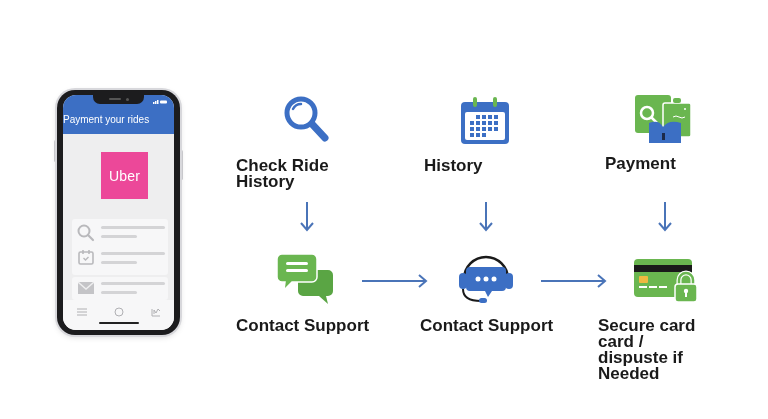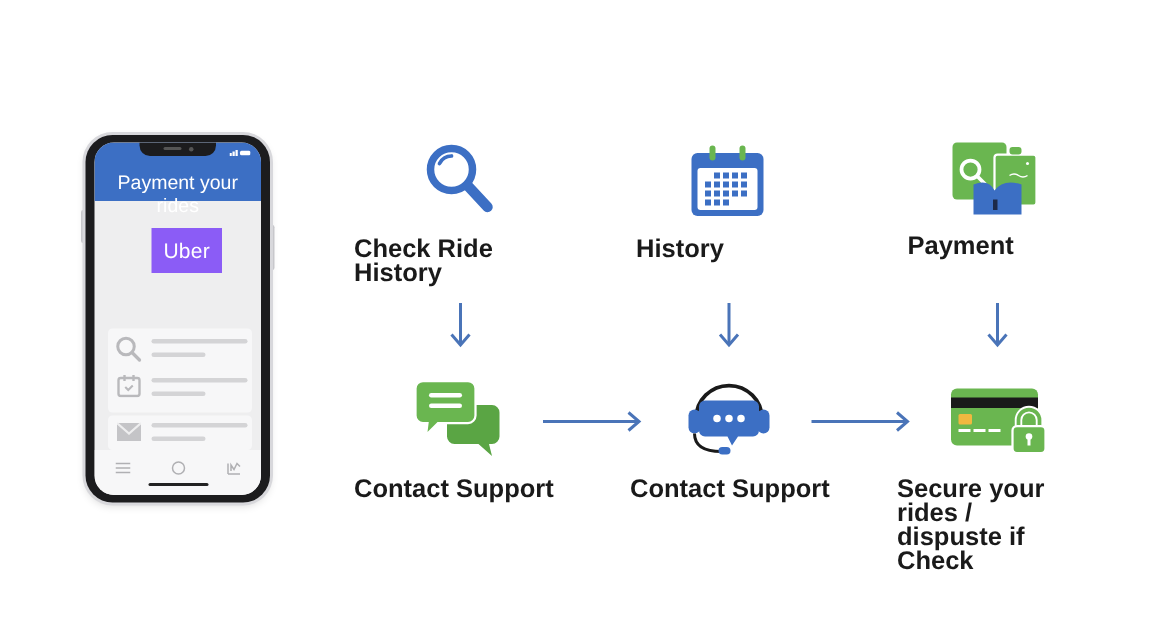--- a/index.html
+++ b/index.html
@@ -8,22 +8,22 @@
 
   
   .phone { left:57px; top:90px; width:123px; height:245px; border-radius:18px; background:#1c1c1e; box-shadow:0 0 0 2px #d8d8dc, 0 2px 6px rgba(0,0,0,0.15); }
   .phone-side { background:#cfcfd3; width:3px; border-radius:2px; }
   .screen { position:absolute; left:6px; top:5px; width:111px; height:235px; border-radius:13px; overflow:hidden; background:#eeeeef; }
   .screen-header { position:absolute; left:0; top:0; width:100%; height:39px; background:#3c6fc4; }
   .notch { position:absolute; left:30px; top:0; width:51px; height:9px; background:#1c1c1e; border-radius:0 0 7px 7px; }
   .notch-bar { position:absolute; left:16px; top:3px; width:12px; height:2px; background:#555; border-radius:1px; }
   .notch-dot { position:absolute; left:33px; top:3px; width:3px; height:3px; background:#555; border-radius:50%; }
   .status { position:absolute; right:7px; top:5px; width:14px; height:4px; }
-  .screen-title { position:absolute; left:0; top:19px; width:100%; text-align:center; color:#ffffff; font-size:13px; }
-  .logo { position:absolute; left:38px; top:57px; width:47px; height:30px; background:#8b5cf6; color:#fff; font-size:14px; display:flex; align-items:center; justify-content:center; letter-spacing:0.2px; }
+  .screen-title { position:absolute; left:0; top:19px; width:100%; text-align:left; color:#ffffff; font-size:10px; }
+  .logo { position:absolute; left:38px; top:57px; width:47px; height:47px; background:#ec4899; color:#fff; font-size:14px; display:flex; align-items:center; justify-content:center; letter-spacing:0.2px; }
   .card { position:absolute; left:9px; width:96px; background:#f7f7f8; border-radius:3px; }
   .line { position:absolute; height:3px; background:#d4d4d6; border-radius:2px; }
   .bottom-bar { position:absolute; left:0; bottom:0; width:100%; height:30px; background:#f7f7f8; }
   .home-ind { position:absolute; left:36px; bottom:6px; width:40px; height:2px; background:#222; border-radius:1px; }
 
   
   .label { font-weight:bold; color:#1a1a1a; font-size:17px; text-align:left; line-height:16px; }
   .arrow-down { width:2px; background:#4a74b8; }
   .arrow-h { height:2px; background:#4a74b8; }
 </style>
@@ -197,15 +197,15 @@
   <rect x="6" y="29" width="8" height="2" fill="#ffffff"></rect>
     <rect x="16" y="29" width="8" height="2" fill="#ffffff"></rect>
     <rect x="26" y="29" width="8" height="2" fill="#ffffff"></rect>
   <path d="M46 28 v-5 a7 7 0 0 1 14 0 v5" stroke="#ffffff" stroke-width="5" fill="none"></path>
   <path d="M46 28 v-5 a7 7 0 0 1 14 0 v5" stroke="#6ab650" stroke-width="2.5" fill="none"></path>
   <rect x="42" y="27" width="22" height="18" rx="3" fill="#6ab650" stroke="#ffffff" stroke-width="1.5"></rect>
   <circle cx="53" cy="34" r="2.2" fill="#ffffff"></circle>
     <rect x="52" y="35" width="2" height="5" fill="#ffffff"></rect>
 </svg>
 <div class="abs label" style="left:598px;top:318px;width:134px;">
-  <div>Secure your rides /</div>
-  <div>dispuste if Check</div>
+  <div>Secure card card /</div>
+  <div>dispuste if Needed</div>
 </div>
 
 </body></html>

